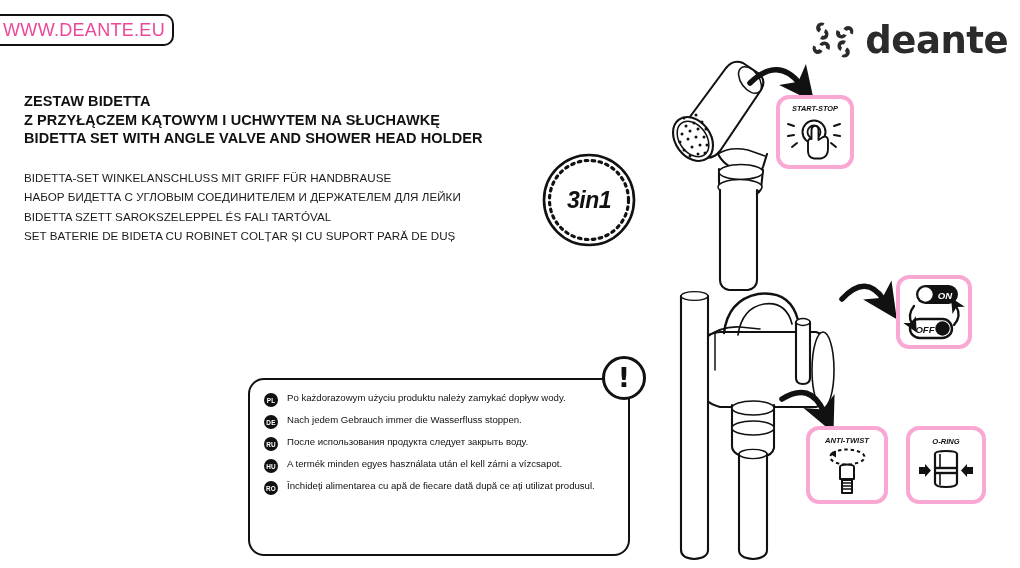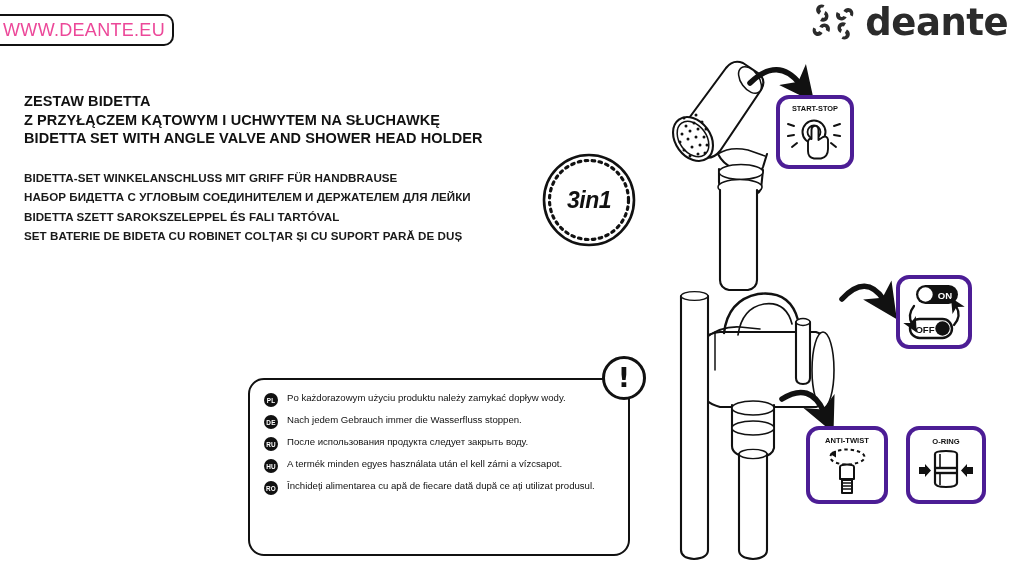--- a/index.html
+++ b/index.html
@@ -40,21 +40,21 @@
     font-weight: normal;
     letter-spacing: 0.3px;
     color: #ec4899;
     padding-left: 10px;
   }
 
   
   #logo {
     position: absolute;
     right: 12px;
-    top: 2px;
+    top: 20px;
     display: flex;
     align-items: center;
     gap: 9px;
   }
   #logo .mark { width: 46px; height: 40px; display:block; }
   #logo .word {
     font-size: 37px;
     font-weight: bold;
     letter-spacing: -0.5px;
     color: #2b2b2b;
@@ -79,21 +79,21 @@
   #titles .t-en {
     font-size: 14.5px;
     font-weight: bold;
     letter-spacing: 0.1px;
   }
   #titles .t-other {
     margin-top: 22px;
   }
   #titles .t-other div {
     font-size: 11.6px;
-    font-weight: bold;
+    font-weight: normal;
     line-height: 1.65;
     letter-spacing: 0.05px;
     color: #1a1a1a;
   }
 
   
   #stamp {
     position: absolute;
     left: 541px;
     top: 152px;
@@ -122,23 +122,24 @@
     top: 50px;
     width: 240px;
     height: 518px;
   }
   #illustration svg { display:block; }
 
   
   .badge {
     position: absolute;
     box-sizing: border-box;
-    border: 4px solid #4c1d95;
+    border: 4px solid #f9a8d4;
     border-radius: 13px;
     background: #ffffff;
+    font-style: italic;
   }
   .badge svg { display:block; }
 
   #badge-startstop { left: 776px; top: 95px;  width: 78px; height: 74px; }
   #badge-onoff     { left: 896px; top: 275px; width: 76px; height: 74px; }
   #badge-antitwist { left: 806px; top: 426px; width: 82px; height: 78px; }
   #badge-oring     { left: 906px; top: 426px; width: 80px; height: 78px; }
 
   
   .arrow-layer {

